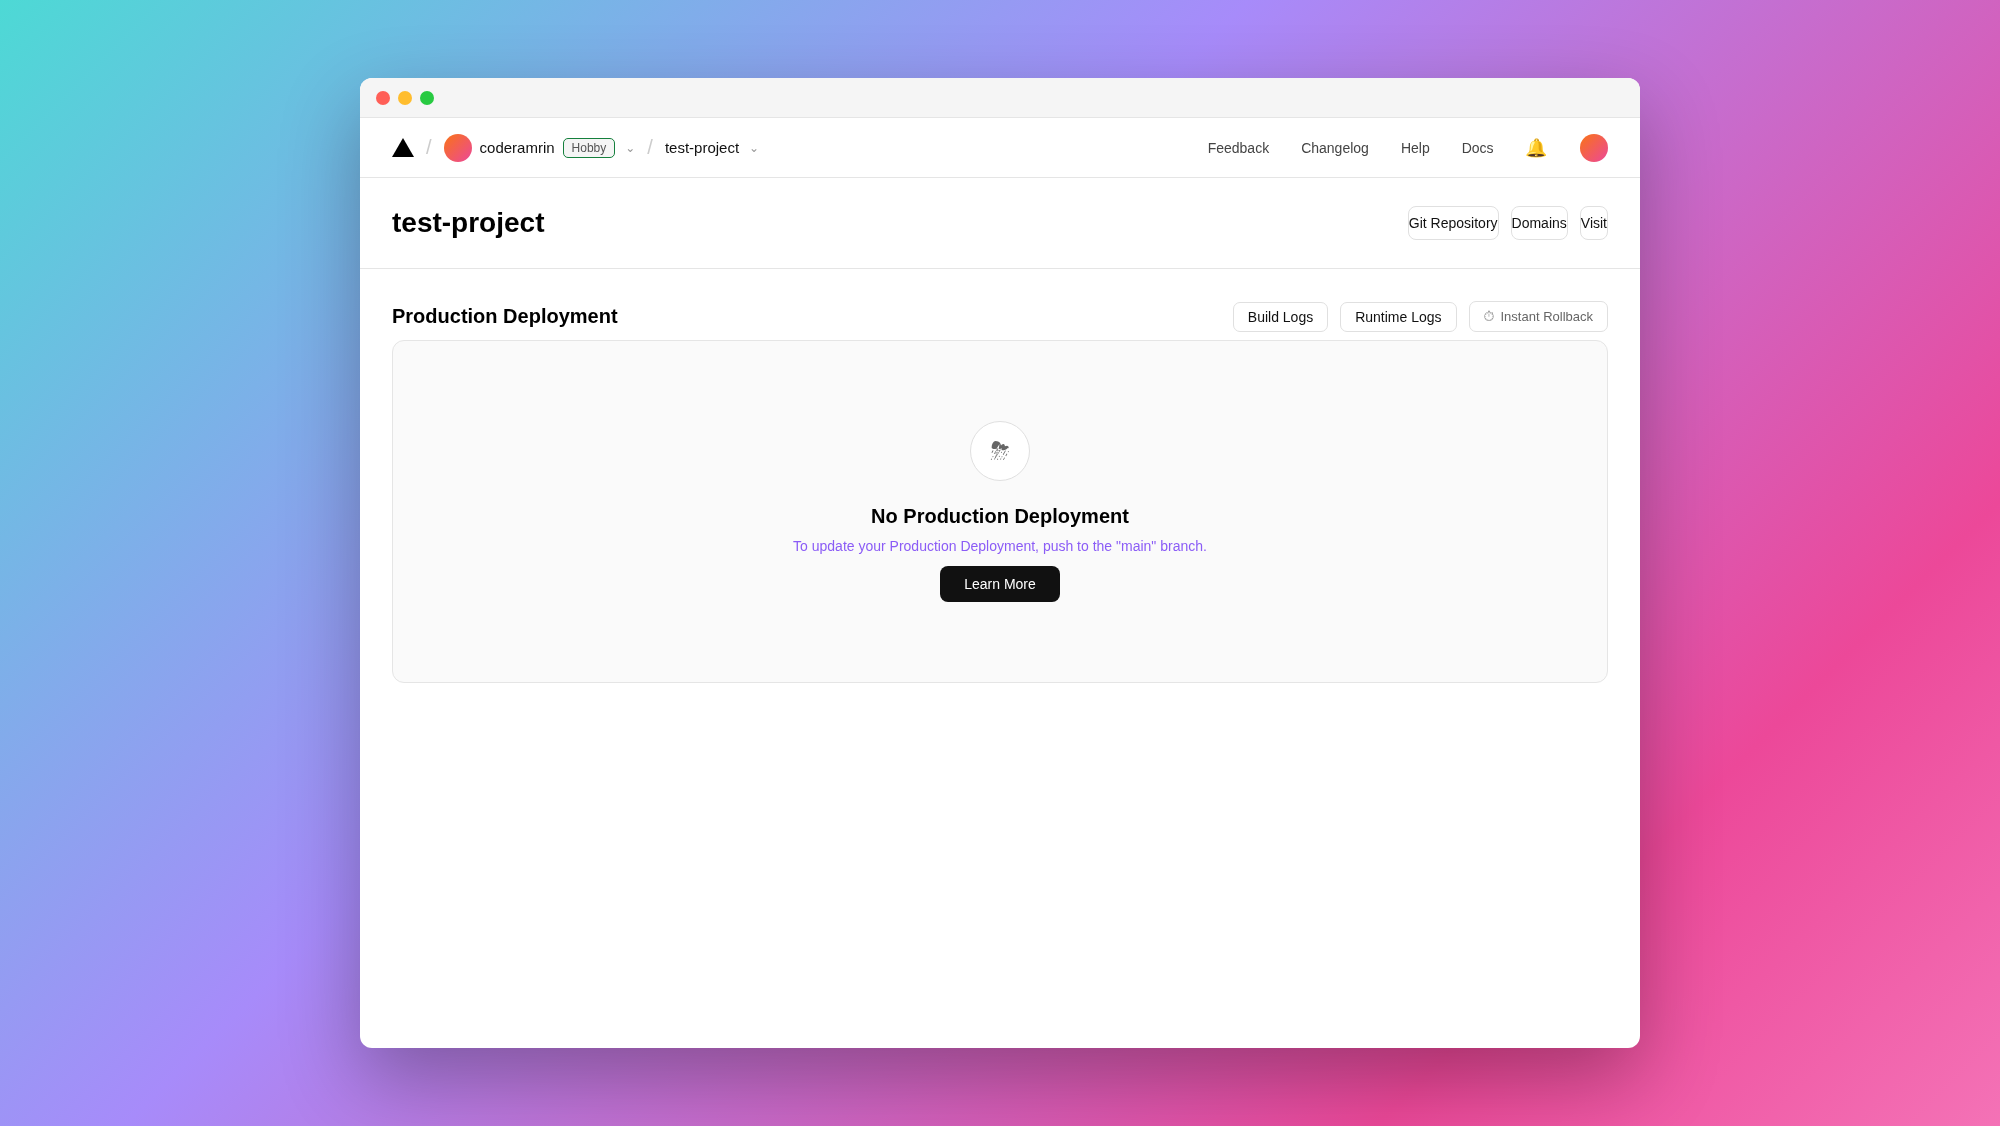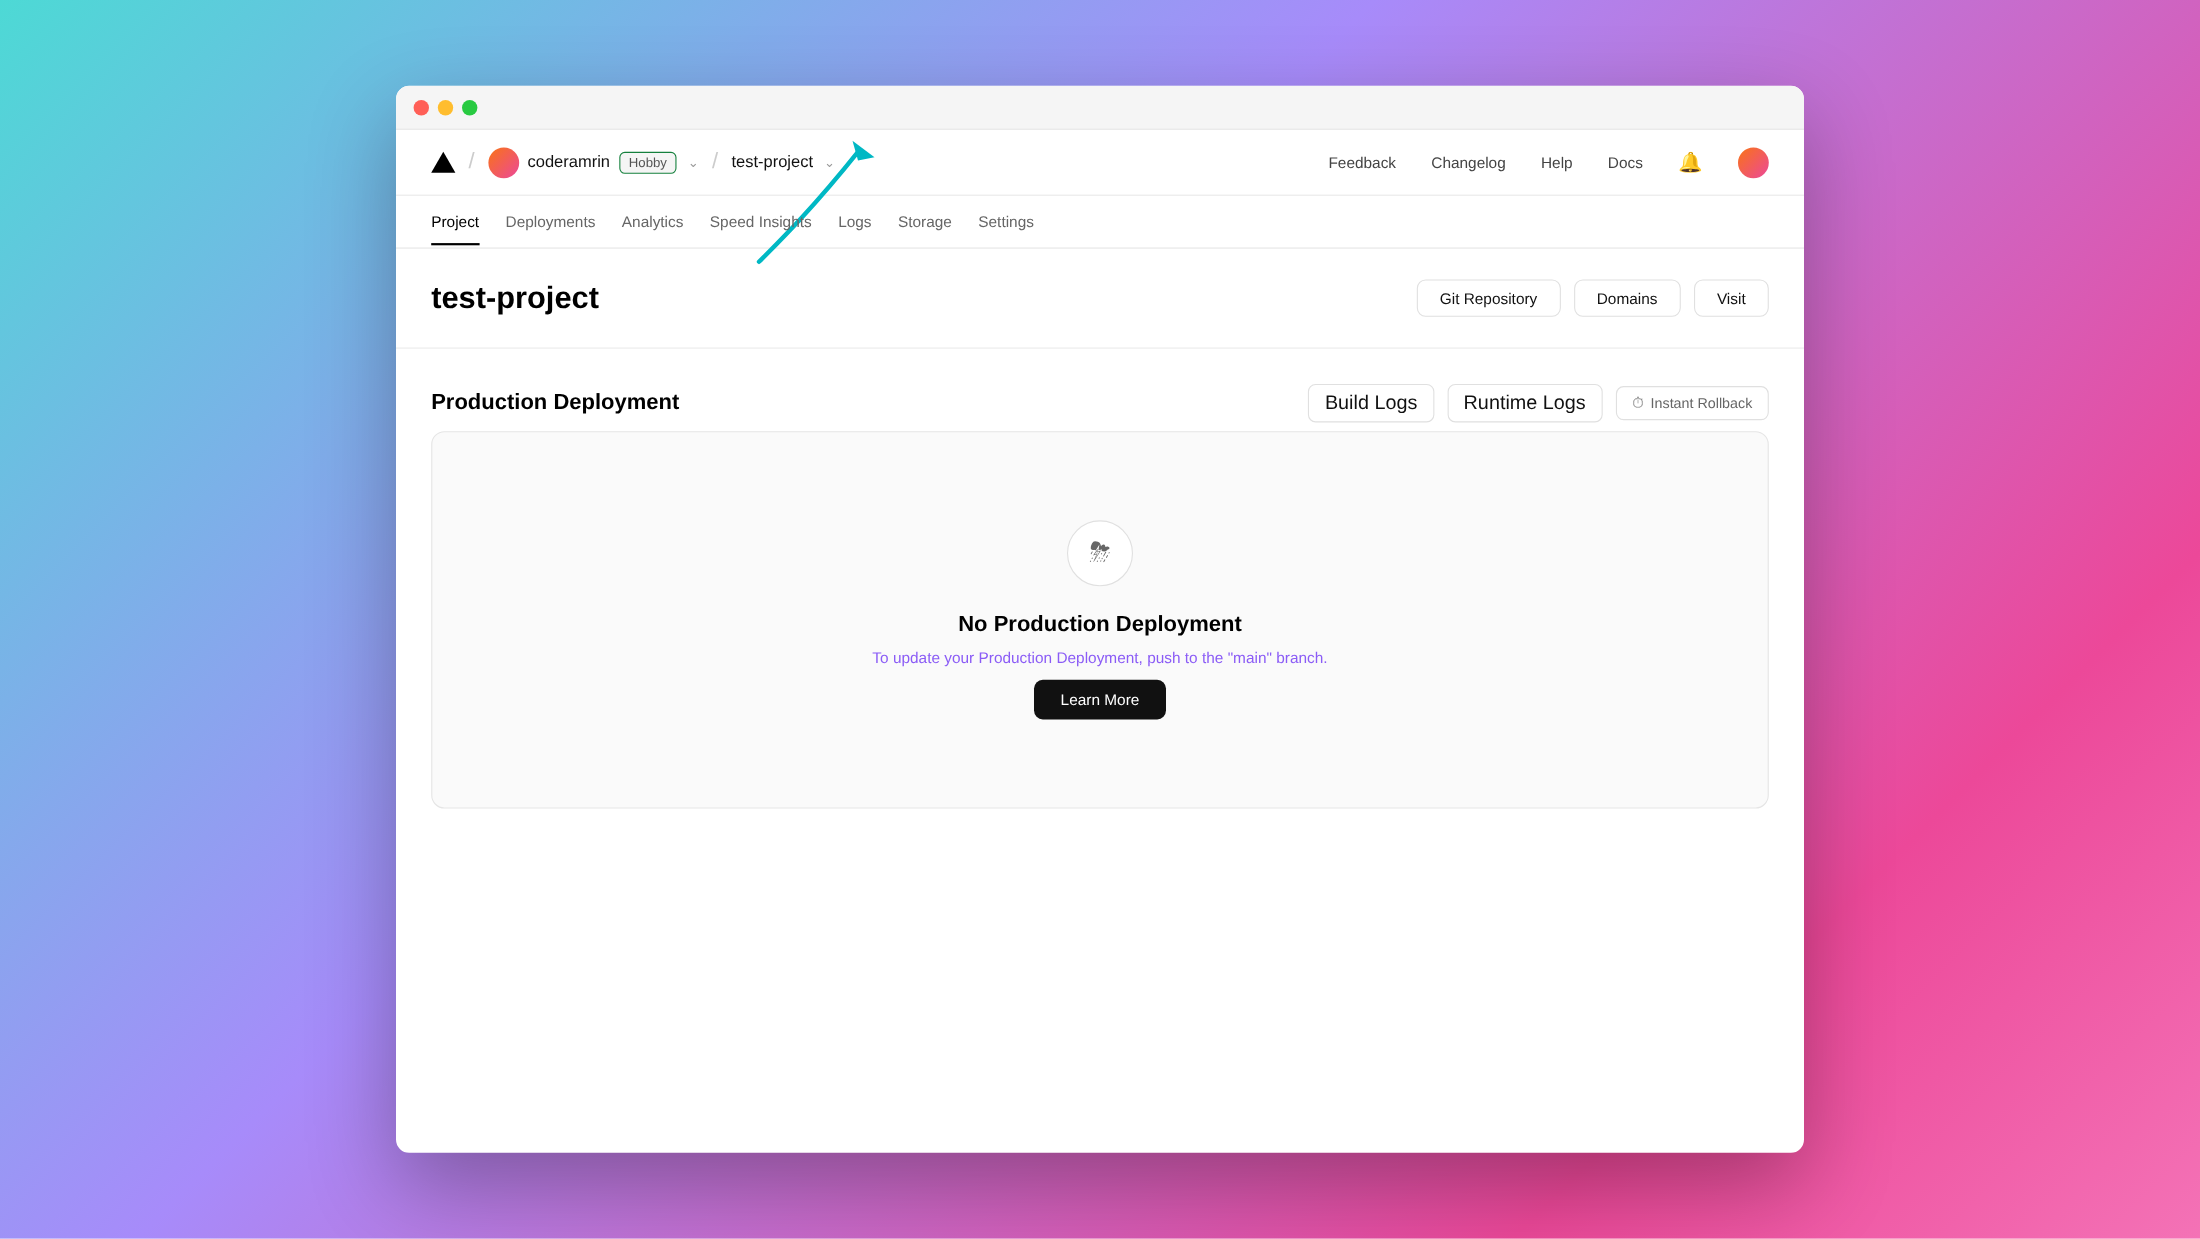--- a/index.html
+++ b/index.html
@@ -192,21 +192,21 @@
       font-weight: 600;
       color: #000;
     }
 
     .page-header-actions {
       display: flex;
       gap: 12px;
     }
 
     .btn-outline {
-      padding: 8px 20px;
+      padding: 8px 0;
       border: 1px solid #e0e0e0;
       border-radius: 8px;
       background: #fff;
       font-size: 14px;
       color: #111;
       cursor: pointer;
     }
 
     
     .section {
@@ -237,21 +237,21 @@
       display: flex;
       gap: 12px;
       align-items: center;
     }
 
     .btn-sm-outline {
       padding: 6px 14px;
       border: 1px solid #e0e0e0;
       border-radius: 7px;
       background: #fff;
-      font-size: 18px;
+      font-size: 14px;
       color: #111;
       cursor: pointer;
     }
 
     .btn-rollback {
       padding: 6px 14px;
       border: 1px solid #e0e0e0;
       border-radius: 7px;
       background: #fff;
       font-size: 13px;
@@ -380,37 +380,20 @@
       <div class="top-nav-right">
         <span class="nav-link">Feedback</span>
         <span class="nav-link">Changelog</span>
         <span class="nav-link">Help</span>
         <span class="nav-link">Docs</span>
         <span class="bell-icon">🔔</span>
         <div class="user-avatar-right"></div>
       </div>
     </div>
 
-    <div class="sub-nav annotation-wrapper">
-
-      <div class="arrow-annotation">
-        <svg class="arrow-svg" viewBox="0 0 140 130" fill="none" xmlns="http://www.w3.org/2000/svg">
-          <path d="M10 120 C 30 100, 60 70, 100 20" stroke="#00b8c4" stroke-width="4" stroke-linecap="round" fill="none"></path>
-          <polygon points="95,10 115,25 100,28" fill="#00b8c4"></polygon>
-        </svg>
-      </div>
-
-      <div class="sub-nav-tab active">Project</div>
-      <div class="sub-nav-tab">Deployments</div>
-      <div class="sub-nav-tab">Analytics</div>
-      <div class="sub-nav-tab">Speed Insights</div>
-      <div class="sub-nav-tab">Logs</div>
-      <div class="sub-nav-tab">Storage</div>
-      <div class="sub-nav-tab">Settings</div>
-    </div>
 
     <div class="page-header">
       <h1 class="page-title">test-project</h1>
       <div class="page-header-actions">
         <button class="btn-outline">Git Repository</button>
         <button class="btn-outline">Domains</button>
         <button class="btn-outline">Visit</button>
       </div>
     </div>
 

